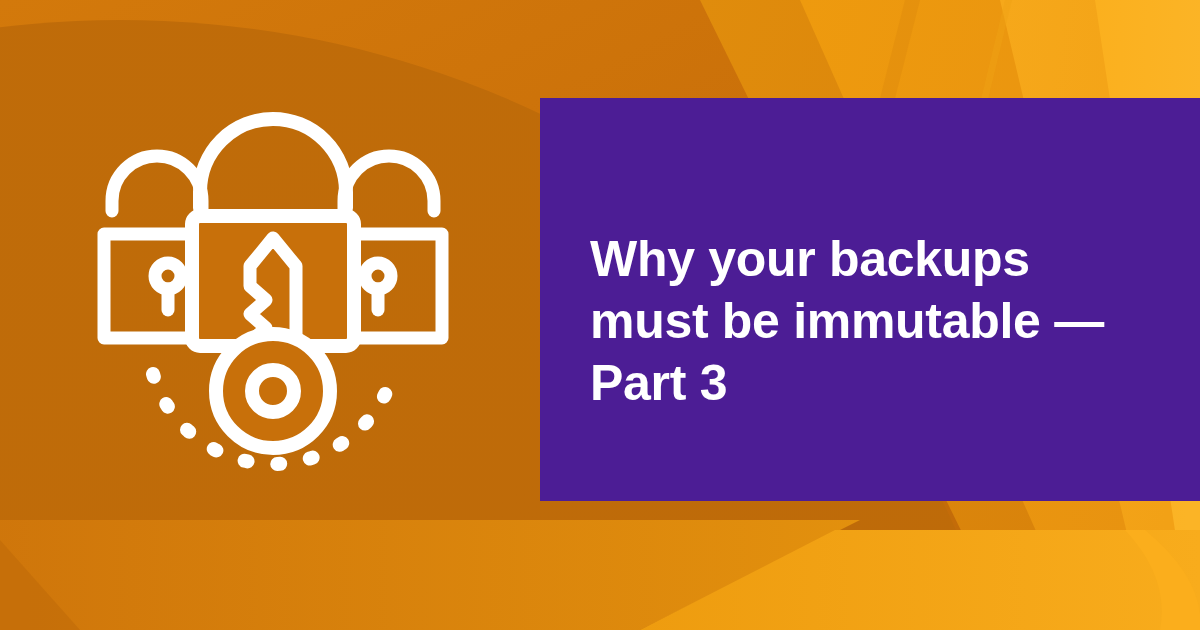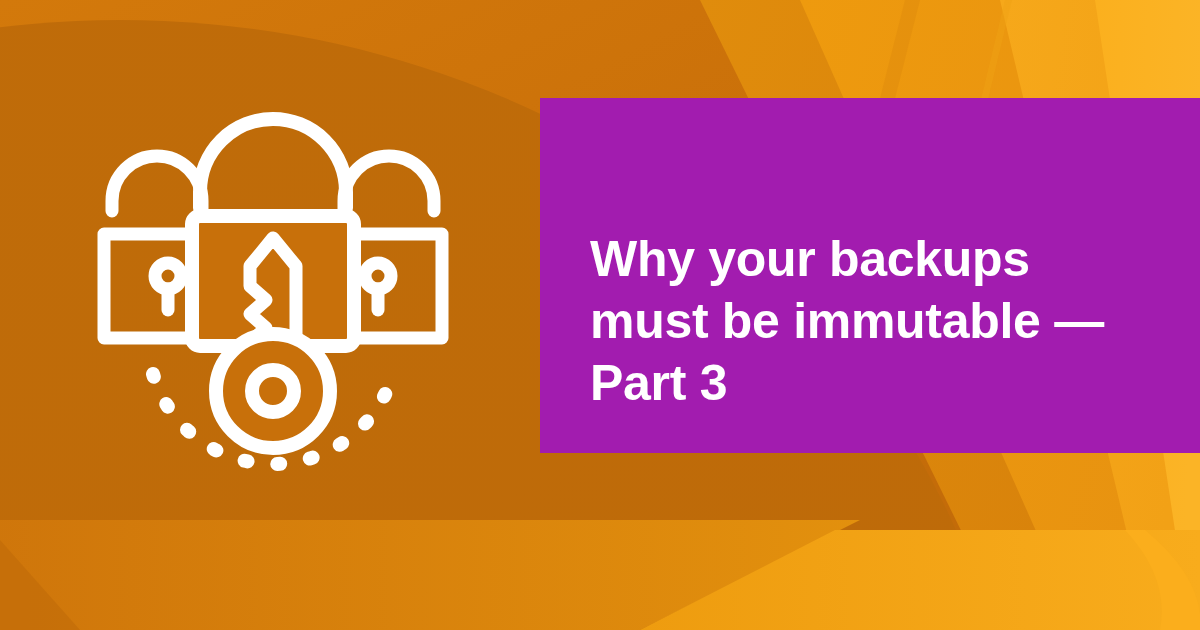--- a/index.html
+++ b/index.html
@@ -40,22 +40,22 @@
     height: 100%;
     display: block;
   }
 
   
   .panel {
     position: absolute;
     left: 540px;
     top: 98px;
     width: 660px;
-    height: 355px;
-    background: #a21caf;
+    height: 403px;
+    background: #4c1d95;
   }
 
   .panel-title {
     position: absolute;
     left: 50px;
     top: 130px;
     width: 560px;
     margin: 0;
     color: #FFFFFF;
     font-family: "Liberation Sans", sans-serif;

